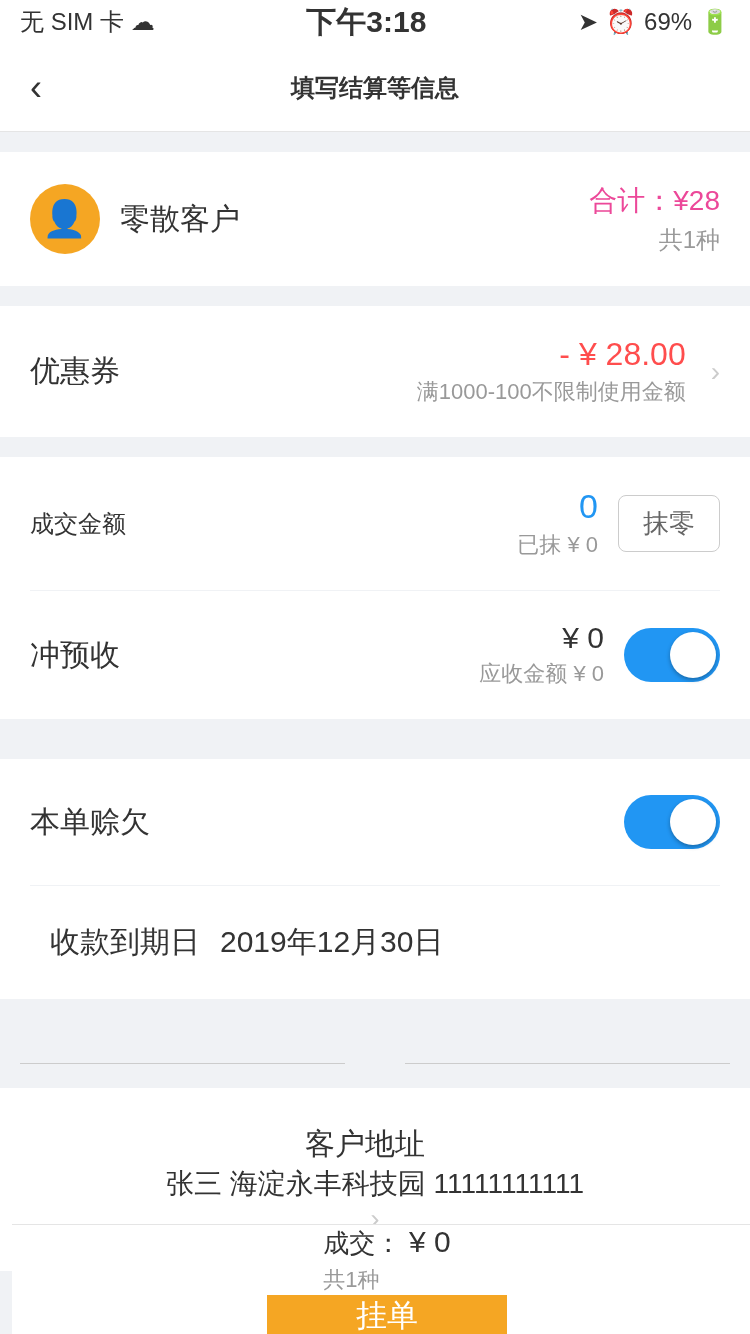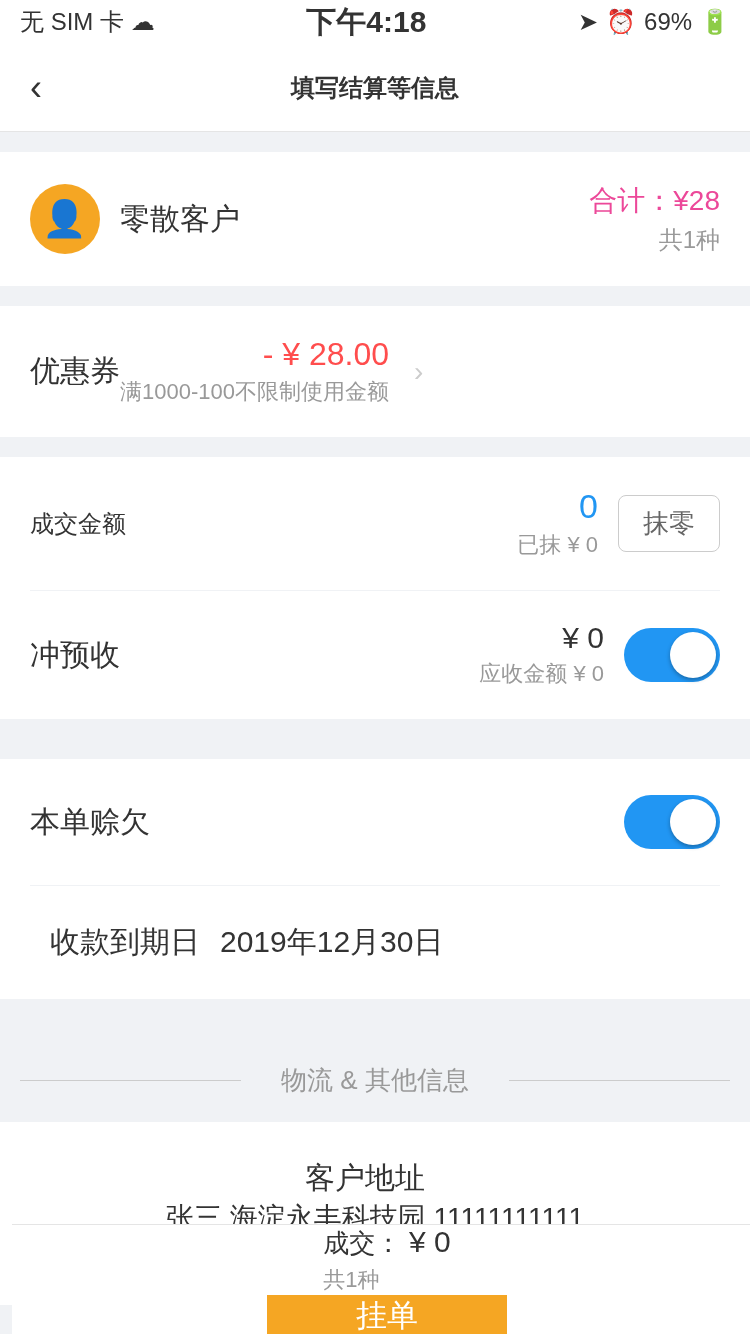--- a/index.html
+++ b/index.html
@@ -101,21 +101,21 @@
       margin-top: 4px;
     }
 
     
     .coupon-section {
       background: #fff;
       padding: 30px;
       margin-top: 20px;
       display: flex;
       align-items: center;
-      justify-content: flex-start;
+      justify-content: space-between;
       cursor: pointer;
     }
     .coupon-label {
       font-size: 30px;
       color: #333;
     }
     .coupon-right {
       display: flex;
       align-items: center;
       gap: 25px;
@@ -358,21 +358,21 @@
       cursor: pointer;
     }
   </style>
 </head>
 <body>
 
 <div class="status-bar">
   <div class="status-left">
     <span>无 SIM 卡  ☁</span>
   </div>
-  <div class="status-center">下午4:18</div>
+  <div class="status-center">下午3:18</div>
   <div class="status-right">
     <span>➤</span>
     <span>⏰</span>
     <span>69%</span>
     <span>🔋</span>
   </div>
 </div>
 
 <div class="nav-bar">
   <div class="nav-back">‹</div>
@@ -443,21 +443,20 @@
       <span class="due-date-label">收款到期日</span>
       <span class="due-date-value">2019年12月30日</span>
     </div>
   </div>
 
   <div class="section-divider"></div>
 
   <div class="logistics-section">
     <div class="logistics-header">
       <div class="logistics-line"></div>
-      <span class="logistics-title">物流 &amp; 其他信息</span>
       <div class="logistics-line"></div>
     </div>
   </div>
 
   <div class="address-section">
     <div class="address-row">
       <span class="address-label">客户地址</span>
       <span class="address-value">张三 海淀永丰科技园 11111111111</span>
       <span class="address-chevron">›</span>
     </div>

